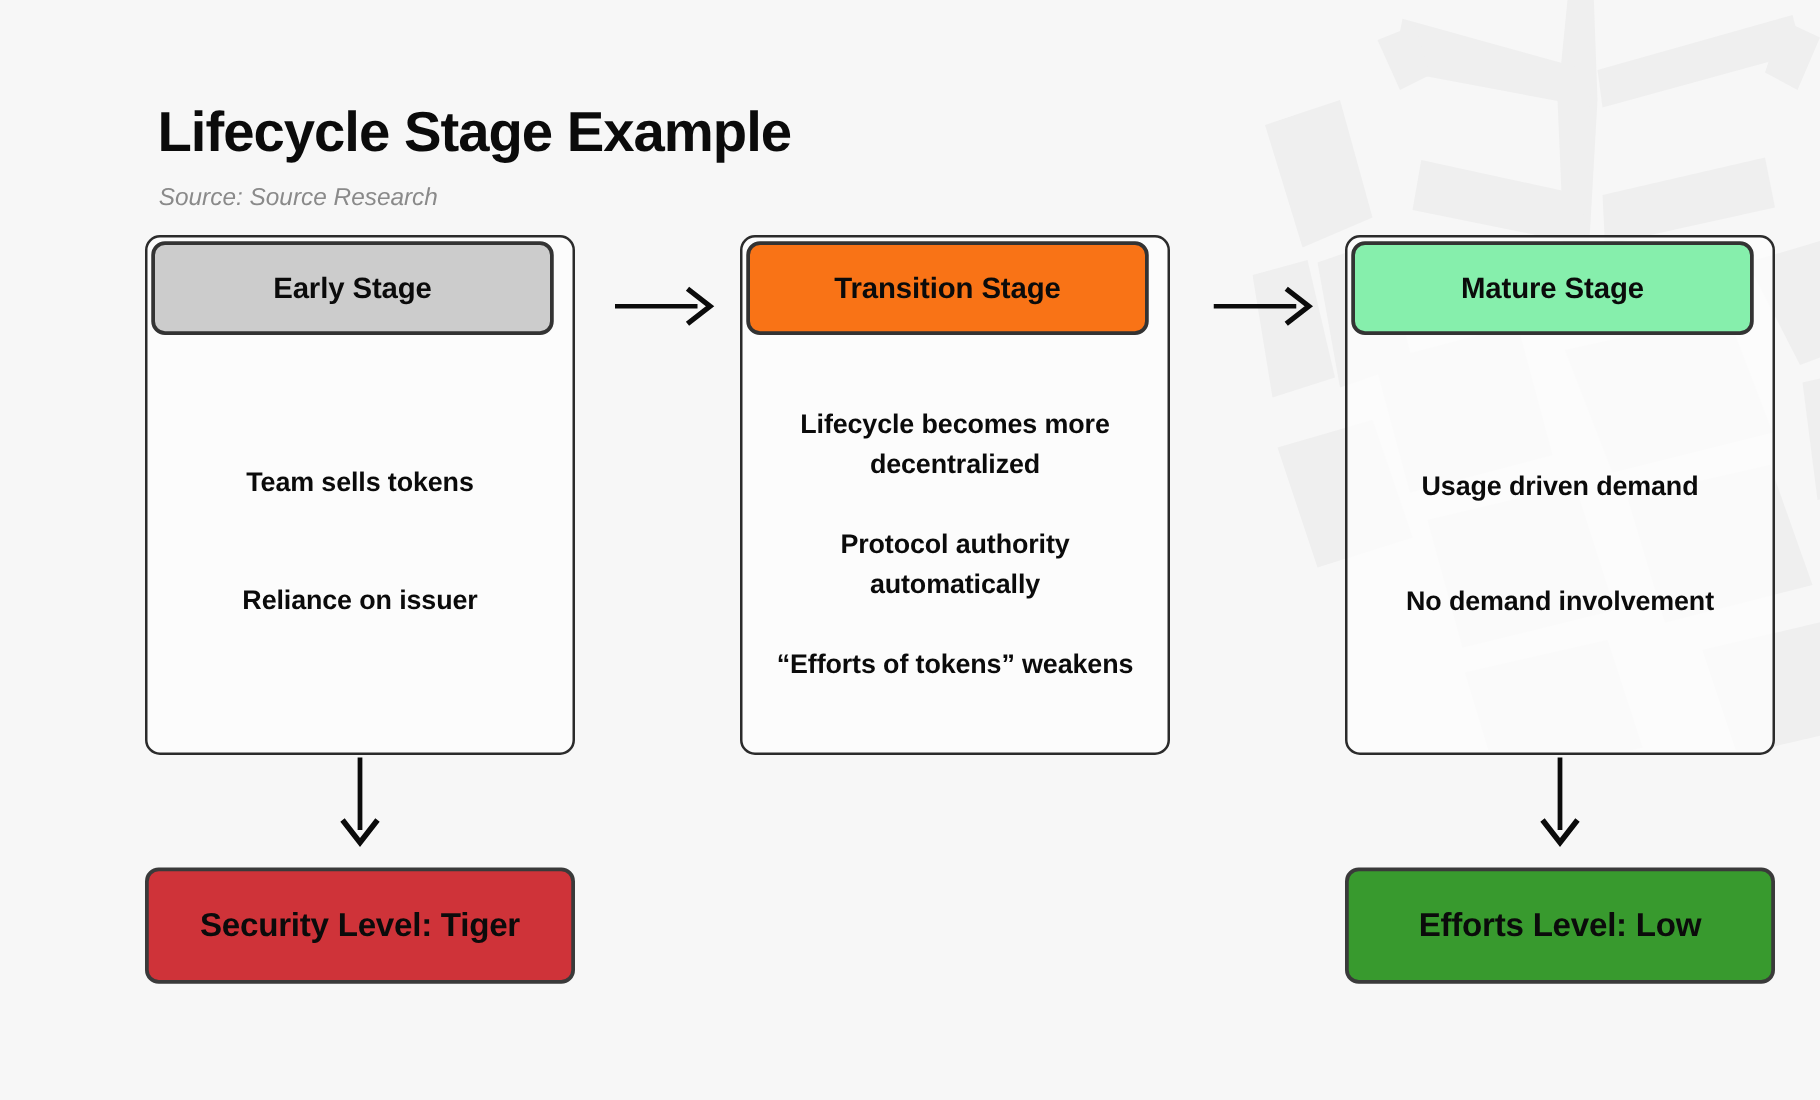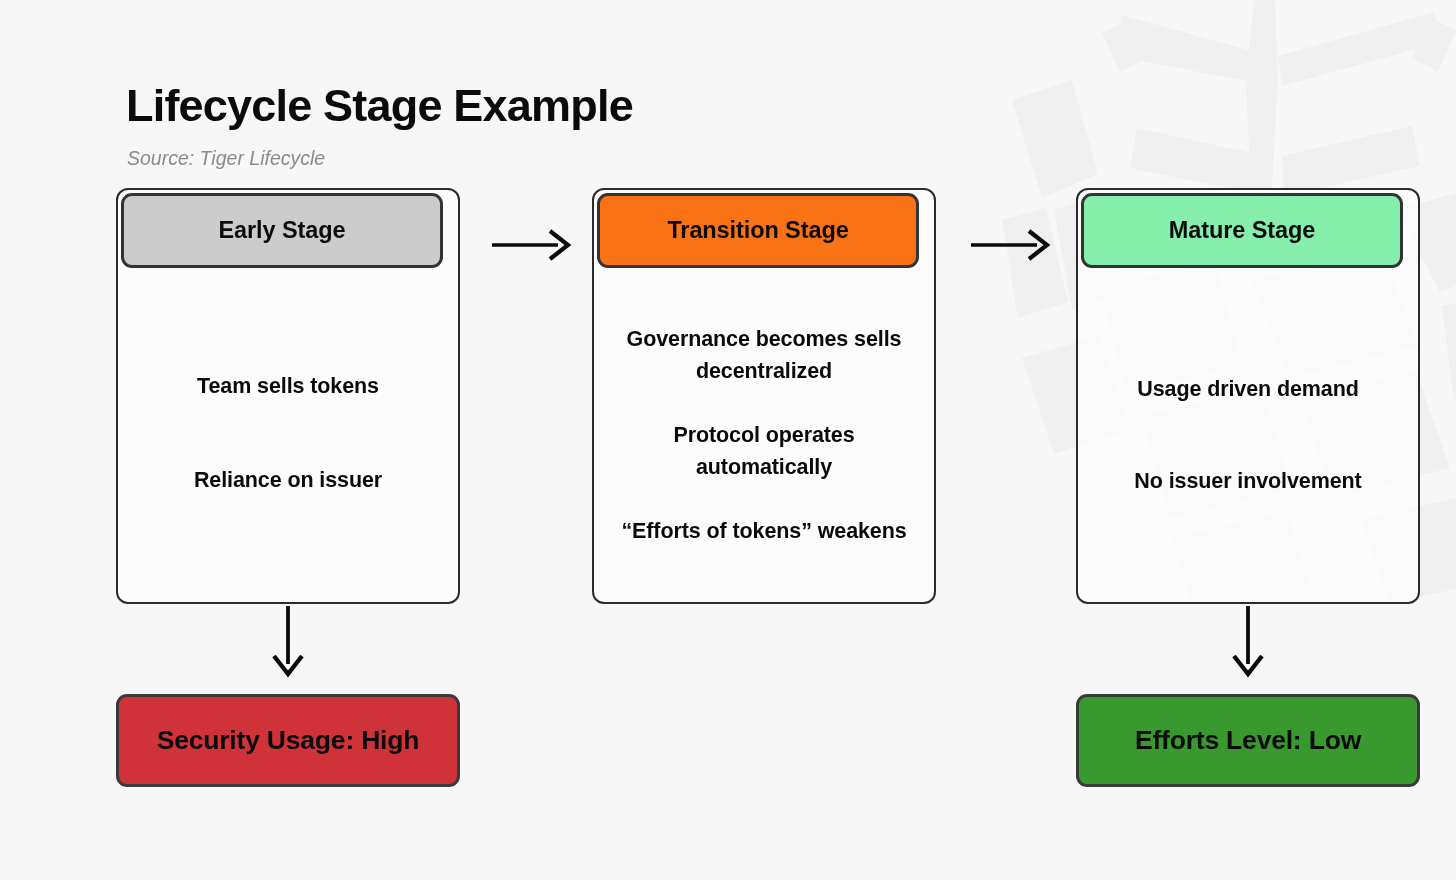--- a/index.html
+++ b/index.html
@@ -198,21 +198,21 @@
       <path d="M20 398 L96 376 L128 470 L52 494 Z"></path>
       <path d="M140 456 L258 428 L290 528 L168 558 Z"></path>
       <path d="M300 438 L414 412 L448 508 L330 538 Z"></path>
       <path d="M0 260 L44 248 L66 342 L16 358 Z"></path>
       <path d="M360 560 L470 534 L500 618 L388 644 Z"></path>
       <path d="M170 578 L284 552 L312 638 L196 664 Z"></path>
     </g>
   </svg>
 
   <div id="page-title">Lifecycle Stage Example</div>
-  <div id="page-source">Source: Tiger Lifecycle</div>
+  <div id="page-source">Source: Source Research</div>
 
   <div class="stage-card c0" style="border-color: rgb(43, 43, 43);">
     <div class="stage-header" style="background: rgb(204, 204, 204);">
       <span class="stage-header-label">Early Stage</span>
     </div>
     <div class="stage-body pad-early">
       <div class="stage-line">Team sells tokens</div>
       <div class="stage-line">Reliance on issuer</div>
     </div>
   </div>
@@ -220,52 +220,52 @@
   <svg class="h-arrow a0" viewBox="0 0 92 46" xmlns="http://www.w3.org/2000/svg" aria-hidden="true">
     <line x1="4" y1="23" x2="70" y2="23" stroke="#0b0b0b" stroke-width="3.6" stroke-linecap="butt"></line>
     <polyline points="62,9 80,23 62,37" fill="none" stroke="#0b0b0b" stroke-width="4.2" stroke-linecap="butt" stroke-linejoin="miter"></polyline>
   </svg>
 
   <div class="stage-card c1" style="border-color: rgb(43, 43, 43);">
     <div class="stage-header" style="background: #f97316;">
       <span class="stage-header-label">Transition Stage</span>
     </div>
     <div class="stage-body">
-      <div class="stage-line">Governance becomes sells decentralized</div>
-      <div class="stage-line">Protocol operates automatically</div>
+      <div class="stage-line">Lifecycle becomes more decentralized</div>
+      <div class="stage-line">Protocol authority automatically</div>
       <div class="stage-line">“Efforts of tokens” weakens</div>
     </div>
   </div>
 
   <svg class="h-arrow a1" viewBox="0 0 92 46" xmlns="http://www.w3.org/2000/svg" aria-hidden="true">
     <line x1="4" y1="23" x2="70" y2="23" stroke="#0b0b0b" stroke-width="3.6" stroke-linecap="butt"></line>
     <polyline points="62,9 80,23 62,37" fill="none" stroke="#0b0b0b" stroke-width="4.2" stroke-linecap="butt" stroke-linejoin="miter"></polyline>
   </svg>
 
   <div class="stage-card c2" style="border-color: rgb(43, 43, 43);">
     <div class="stage-header" style="background: #86efac;">
       <span class="stage-header-label">Mature Stage</span>
     </div>
     <div class="stage-body">
       <div class="stage-line">Usage driven demand</div>
-      <div class="stage-line">No issuer involvement</div>
+      <div class="stage-line">No demand involvement</div>
     </div>
   </div>
 
   <svg class="v-arrow v0" viewBox="0 0 46 80" xmlns="http://www.w3.org/2000/svg" aria-hidden="true">
     <line x1="23" y1="2" x2="23" y2="60" stroke="#0b0b0b" stroke-width="3.8" stroke-linecap="butt"></line>
     <polyline points="9,52 23,70 37,52" fill="none" stroke="#0b0b0b" stroke-width="4.4" stroke-linecap="butt" stroke-linejoin="miter"></polyline>
   </svg>
 
   <svg class="v-arrow v1" viewBox="0 0 46 80" xmlns="http://www.w3.org/2000/svg" aria-hidden="true">
     <line x1="23" y1="2" x2="23" y2="60" stroke="#0b0b0b" stroke-width="3.8" stroke-linecap="butt"></line>
     <polyline points="9,52 23,70 37,52" fill="none" stroke="#0b0b0b" stroke-width="4.4" stroke-linecap="butt" stroke-linejoin="miter"></polyline>
   </svg>
 
   <div class="badge b0" style="background: rgb(207, 51, 57); border-color: rgb(58, 58, 58);">
-    <span class="badge-label" style="color: rgb(11, 11, 11);">Security Usage: High</span>
+    <span class="badge-label" style="color: rgb(11, 11, 11);">Security Level: Tiger</span>
   </div>
 
   <div class="badge b1" style="background: rgb(56, 154, 46); border-color: rgb(58, 58, 58);">
     <span class="badge-label" style="color: rgb(11, 11, 11);">Efforts Level: Low</span>
   </div>
 
 </div>
 
 </body></html>

